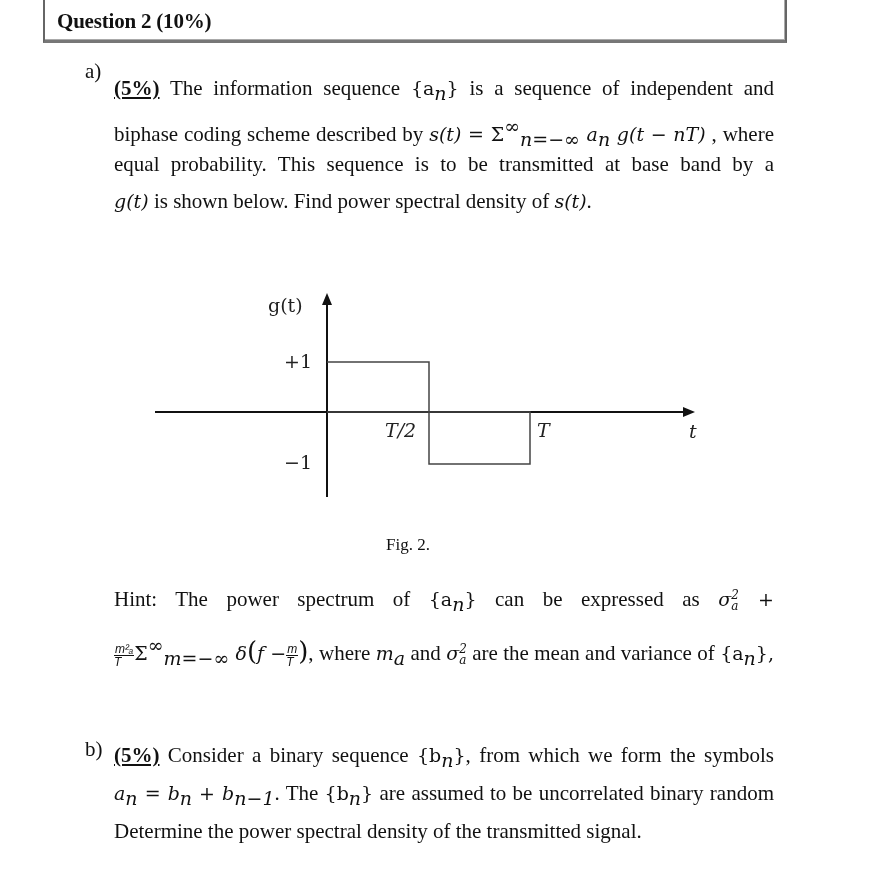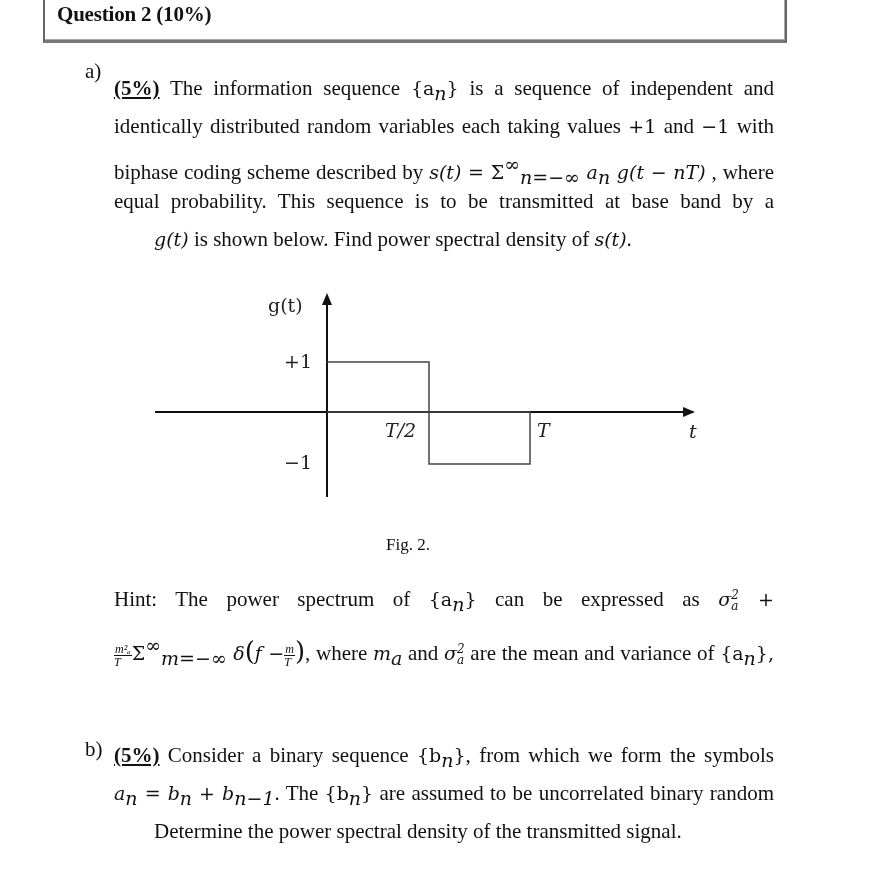--- a/index.html
+++ b/index.html
@@ -1,47 +1,46 @@
 <!DOCTYPE html>
 <html><head>
 <meta charset="utf-8">
 <style>
   html, body { margin:0; padding:0; background:#ffffff; }
   body { width:883px; height:881px; position:relative; overflow:hidden;
          font-family:"Liberation Serif", serif; color:#111; }
   .qbox { position:absolute; left:43px; top:-2px; width:740px; height:42px;
           border-left:2px solid #666; border-right:2px solid #666; border-bottom:3px solid #777;
           box-shadow: inset -1px -1px 0 #aaa; }
-  .qtitle { position:absolute; left:12px; top:4px; font-weight:bold; font-size:21px; letter-spacing:-0.2px; }
+  .qtitle { position:absolute; left:12px; top:11px; font-weight:bold; font-size:21px; letter-spacing:-0.2px; }
   .para { position:absolute; font-size:21px; line-height:37.8px; text-align:justify; }
   .line { display:block; text-align:justify; text-align-last:justify; white-space:nowrap; height:37.8px; }
-  .line.last { text-align-last:left;margin-left:40px; }
+  .line.last { text-align-last:left; }
   .m { font-style:italic; font-family:"DejaVu Serif", serif; font-size:19px; }
   .r { font-family:"DejaVu Serif", serif; font-size:19px; font-style:normal; }
   sub, sup { font-size:12px; }
   .pts { font-weight:bold; text-decoration:underline; }
   .label { position:absolute; left:85px; font-size:21px; }
   .fig { position:absolute; left:150px; top:285px; }
   .figtext { font-family:"DejaVu Serif", serif; font-size:19px; fill:#222; }
   .caption { position:absolute; left:386px; top:535px; font-size:17px; }
-  .frac { display:inline-block; vertical-align:middle; text-align:center; font-size:12px; line-height:12px; font-style:italic; font-family:Liberation Serif, serif; }
+  .frac { display:inline-block; vertical-align:middle; text-align:center; font-size:12px; line-height:12px; font-style:italic; font-family:Liberation Sans, sans-serif; }
   .frac span { display:block; }
   .frac .num { border-bottom:1px solid #111; padding:0 1px; }
 </style>
 </head>
 <body>
 
 <div class="qbox">
   <div class="qtitle">Question 2 (10%)</div>
 </div>
 
 <div class="label" style="top:59px;">a)</div>
 <div class="para" style="left:114px; top:70px; width:660px;">
   <span class="line"><span class="pts">(5%)</span> <span>The information sequence </span><span class="r">{a</span><sub class="m">n</sub><span class="r">}</span><span> is a sequence of independent and</span></span>
-  <span class="line"><span>identically distributed random variables each taking values </span><span class="r">+1</span><span> and </span><span class="r">−1</span><span> with</span></span>
   <span class="line"><span>biphase coding scheme described by </span><span class="m">s(t) = </span><span class="r">Σ</span><sup class="r">∞</sup><sub class="m">n=−∞</sub><span class="m"> a</span><sub class="m">n</sub><span class="m"> g(t − nT)</span><span> , where</span></span>
   <span class="line">equal probability. This sequence is to be transmitted at base band by a</span>
   <span class="line last"><span class="m">g(t)</span><span> is shown below. Find power spectral density of </span><span class="m">s(t)</span><span>.</span></span>
 </div>
 
 <svg class="fig" width="560" height="230" viewBox="0 0 560 230">
 
   <line x1="177" y1="212" x2="177" y2="18" stroke="#111" stroke-width="2"></line>
   <polygon points="177,8 172,20 182,20" fill="#111"></polygon>
 

